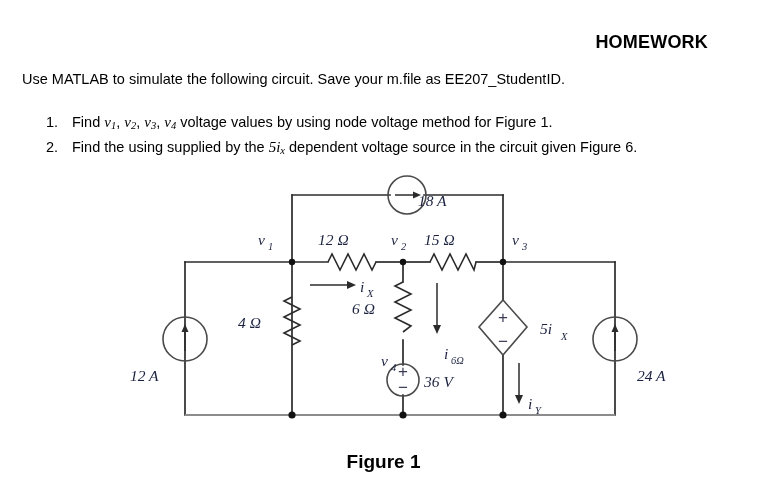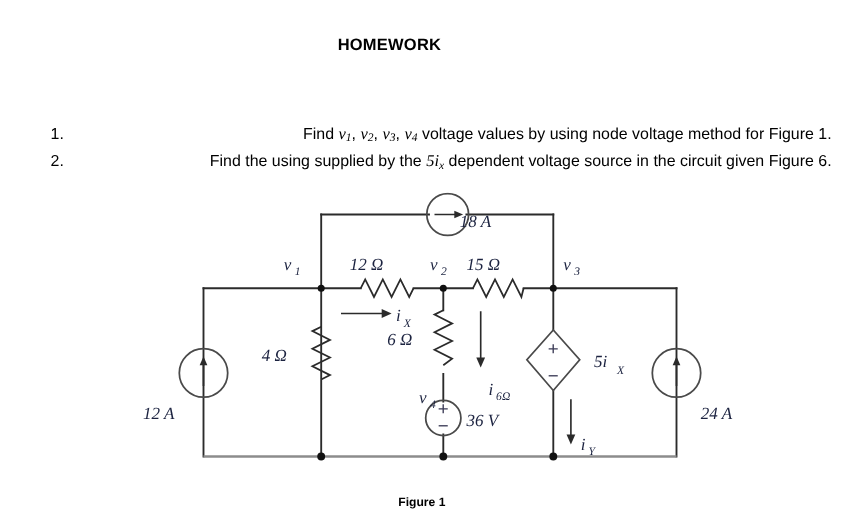--- a/index.html
+++ b/index.html
@@ -19,22 +19,22 @@
     position: absolute;
     inset: 0;
     width: 767px;
     height: 479px;
   }
   .doc-title {
     position: absolute;
     top: 32px;
     left: 0;
     width: 708px;
-    text-align: center;
-    font-size: 15px;
+    text-align: right;
+    font-size: 18px;
     font-weight: bold;
     letter-spacing: 0.2px;
   }
   .intro-line {
     position: absolute;
     top: 70px;
     left: 22px;
     width: 730px;
     font-size: 14.5px;
     font-weight: normal;
@@ -50,21 +50,21 @@
     display: flex;
     align-items: flex-start;
     font-size: 14.5px;
     line-height: 1.55;
     margin-bottom: 1px;
   }
   .task-num {
     width: 26px;
     flex: 0 0 26px;
   }
-  .task-text { flex: 1 1 auto; text-align: right; }
+  .task-text { flex: 1 1 auto; }
   .vvar {
     font-family: "Liberation Serif", serif;
     font-style: italic;
     font-size: 15px;
   }
   .vsub {
     font-family: "Liberation Serif", serif;
     font-style: italic;
     font-size: 10.5px;
     vertical-align: -0.22em;
@@ -75,21 +75,21 @@
     left: 0;
     width: 767px;
     height: 260px;
   }
   .fig-caption {
     position: absolute;
     top: 451px;
     left: 0;
     width: 767px;
     text-align: center;
-    font-size: 11px;
+    font-size: 19px;
     font-weight: bold;
   }
   svg { display: block; }
   .wire {
     stroke: #2b2b2b;
     stroke-width: 1.7;
     fill: none;
     stroke-linecap: square;
   }
   .wire-gray {
@@ -132,20 +132,21 @@
     text-anchor: middle;
   }
 </style>
 </head>
 <body>
 
 <div class="page">
 
   <div class="doc-title">HOMEWORK</div>
 
+  <div class="intro-line">Use MATLAB to simulate the following circuit. Save your m.file as EE207_StudentID.</div>
 
   <div class="task-list">
     <div class="task-row">
       <span class="task-num">1.</span>
       <span class="task-text"><span>Find </span><span class="vvar">v</span><span class="vsub">1</span>, <span class="vvar">v</span><span class="vsub">2</span>, <span class="vvar">v</span><span class="vsub">3</span>, <span class="vvar">v</span><span class="vsub">4</span><span> voltage values by using node voltage method for Figure 1.</span></span>
     </div>
     <div class="task-row">
       <span class="task-num">2.</span>
       <span class="task-text"><span>Find the using supplied by the </span><span class="vvar">5i</span><span class="vsub">x</span><span> dependent voltage source in the circuit given Figure 6.</span></span>
     </div>

